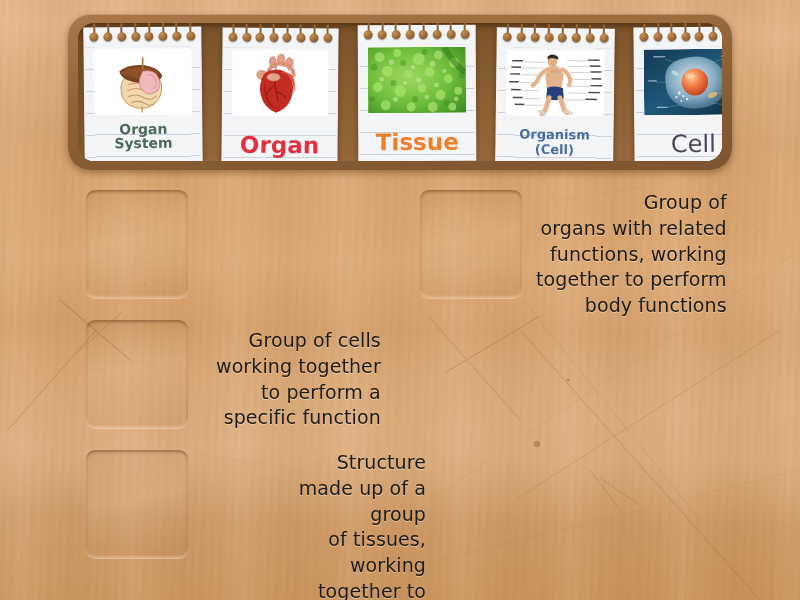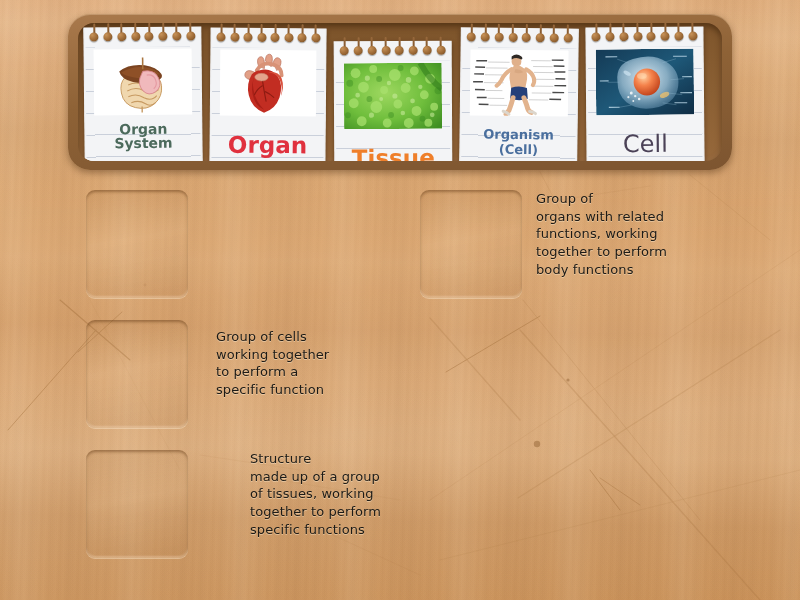--- a/index.html
+++ b/index.html
@@ -97,35 +97,35 @@
       inset 0 -2px 4px rgba(255,220,180,0.10);
     overflow: hidden;
   }
 
   .cards-row {
     position: absolute;
     inset: 0;
     display: flex;
     align-items: flex-start;
     padding: 2px 4px 0 6px;
-    gap: 8px;
+    gap: 20px;
   }
 
   
   .card {
     position: relative;
     width: 118px;
     height: 136px;
     flex: 0 0 auto;
     background: #f4f5f7;
     box-shadow: 0 2px 5px rgba(40,18,0,0.45);
   }
   .card-1 { transform: rotate(-0.6deg); margin-top: 2px; }
   .card-2 { transform: rotate(0.5deg);  margin-top: 3px; width: 116px; }
-  .card-3 { transform: rotate(-0.3deg); margin-top: 16px; width: 118px; }
+  .card-3 { transform: rotate(-0.3deg); margin-top: 0; width: 118px; }
   .card-4 { transform: rotate(0.7deg);  margin-top: 3px; width: 118px; }
   .card-5 { transform: rotate(-0.5deg); margin-top: 2px; width: 118px; }
 
   
   .card-paper {
     position: absolute;
     inset: 0;
     background: #f3f4f6;
     clip-path: polygon(
       0% 1%, 12% 0%, 26% 1.4%, 41% 0.2%, 58% 1.5%, 73% 0.3%, 88% 1.4%, 100% 0.4%,
@@ -228,26 +228,27 @@
     background: linear-gradient(170deg, rgba(160,105,52,0.16) 0%, rgba(255,228,190,0.10) 45%, rgba(150,96,46,0.13) 100%);
     box-shadow:
       inset 0 2px 3px rgba(92,52,16,0.45),
       inset 0 -2px 2px rgba(255,235,205,0.33),
       0 1px 0 rgba(255,238,212,0.40);
   }
 
   .definition {
     margin-left: 14px;
     color: #1d1b17;
-    font-size: 13px;
+    font-size: 19px;
     line-height: 1.36;
     letter-spacing: 0.1px;
     text-shadow: 0 1px 0 rgba(255,240,215,0.42);
     white-space: pre-line;
     padding-top: 1px;
+    text-align: right;
   }
 </style>
 </head>
 <body>
 
 <div id="desk"></div>
 
 <svg id="scratches" width="800" height="600" viewBox="0 0 800 600" aria-hidden="true">
   <g stroke="#9c6a36" fill="none" opacity="0.40" stroke-linecap="round">
     <path d="M 60 300 L 130 360" stroke-width="1.1"></path>

